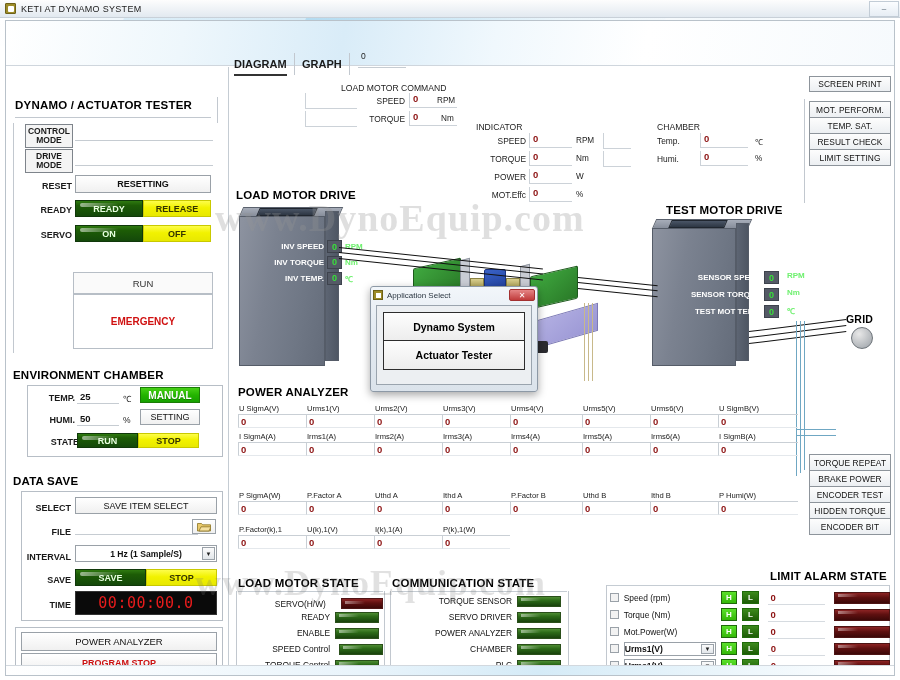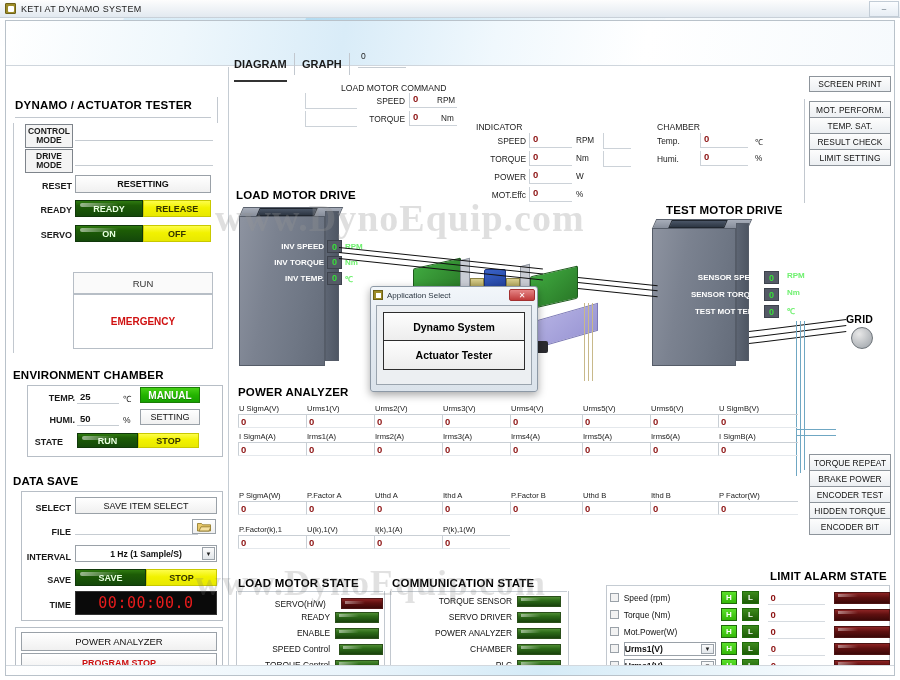--- a/index.html
+++ b/index.html
@@ -308,21 +308,21 @@
     <div class="rowLbl" style="position:absolute;left:24px;top:326px;width:44px;">TEMP.</div>
     <div class="inp" style="position:absolute;left:70px;top:322px;width:42px;height:15px;border-top:none;border-left:none;border-right:none;">25</div>
     <div class="unit" style="position:absolute;left:116px;top:326px;">℃</div>
     <div class="btnGreenBright" style="position:absolute;left:133px;top:320px;width:60px;height:16px;">MANUAL</div>
 
     <div class="rowLbl" style="position:absolute;left:24px;top:348px;width:44px;">HUMI.</div>
     <div class="inp" style="position:absolute;left:70px;top:344px;width:42px;height:15px;border-top:none;border-left:none;border-right:none;">50</div>
     <div class="unit" style="position:absolute;left:116px;top:348px;">%</div>
     <div class="btn3d" style="position:absolute;left:133px;top:342px;width:60px;height:16px;">SETTING</div>
 
-    <div class="rowLbl" style="position:absolute;left:8px;top:370px;width:48px;">STATE</div>
+    <div class="rowLbl" style="position:absolute;left:24px;top:370px;width:48px;">STATE</div>
     <div class="btnGreen" style="position:absolute;left:70px;top:366px;width:61px;height:15px;">RUN</div>
     <div class="btnYellow" style="position:absolute;left:131px;top:366px;width:61px;height:15px;">STOP</div>
 
     <div class="secTitle" style="position:absolute;left:6px;top:408px;">DATA SAVE</div>
     <div class="panel" style="position:absolute;left:14px;top:424px;width:202px;height:130px;"></div>
 
     <div class="rowLbl" style="position:absolute;left:18px;top:436px;width:46px;">SELECT</div>
     <div class="btn3d" style="position:absolute;left:68px;top:430px;width:142px;height:17px;">SAVE ITEM SELECT</div>
 
     <div class="rowLbl" style="position:absolute;left:18px;top:460px;width:46px;">FILE</div>
@@ -349,21 +349,21 @@
     <div class="rowLbl" style="position:absolute;left:18px;top:533px;width:46px;">TIME</div>
     <div class="lcd" style="position:absolute;left:68px;top:524px;width:142px;height:24px;">00:00:00.0</div>
 
     <div class="panel" style="position:absolute;left:8px;top:560px;width:208px;height:48px;"></div>
     <div class="btn3d" style="position:absolute;left:14px;top:565px;width:196px;height:19px;font-size:9.5px;">POWER ANALYZER</div>
     <div class="btn3d" style="position:absolute;left:14px;top:586px;width:196px;height:19px;font-size:9px;color:#cc1111;font-weight:bold;">PROGRAM STOP</div>
   </div>
 
   <div style="position:absolute;left:222px;top:46px;width:1px;height:608px;background:#c5ccd3;"></div>
 
-  <div class="tab" style="position:absolute;left:228px;top:37px;border-bottom:2px solid #333;padding-bottom:10px;">DIAGRAM</div>
+  <div class="tab" style="position:absolute;left:228px;top:37px;border-bottom:2px solid #333;padding-bottom:4px;">DIAGRAM</div>
   <div class="vdiv" style="left:288px;top:32px;height:22px;"></div>
   <div class="tab" style="position:absolute;left:296px;top:37px;">GRAPH</div>
   <div class="vdiv" style="left:343px;top:32px;height:22px;"></div>
   <div style="position:absolute;left:352px;top:30px;width:48px;height:17px;border-bottom:1px solid #c6ccd2;font-size:8.5px;color:#222;padding-left:3px;">0</div>
 
   <div class="grpTitle" style="position:absolute;left:335px;top:62px;font-size:8.6px;">LOAD MOTOR COMMAND</div>
   <div style="position:absolute;left:299px;top:72px;width:166px;height:36px;">
     <div style="position:absolute;left:0;top:0;width:52px;height:16px;border-bottom:1px solid #ccd2d8;border-left:1px solid #ccd2d8;"></div>
     <div style="position:absolute;left:0;top:18px;width:52px;height:16px;border-bottom:1px solid #ccd2d8;border-left:1px solid #ccd2d8;"></div>
 
@@ -585,21 +585,21 @@
       </div>
       <div style="width: 68px;">
         <div class="paLbl">Uthd B</div>
         <div class="paVal">0</div>
       </div>
       <div style="width: 68px;">
         <div class="paLbl">Ithd B</div>
         <div class="paVal">0</div>
       </div>
       <div style="width: 80px;">
-        <div class="paLbl">P Factor(W)</div>
+        <div class="paLbl">P Humi(W)</div>
         <div class="paVal">0</div>
       </div>
     </div>
   <div id="pa-block4" style="position:absolute;left:232px;top:504px;width:280px;display:flex;">
       <div style="width: 68px;">
         <div class="paLbl">P.Factor(k),1</div>
         <div class="paVal">0</div>
       </div>
       <div style="width: 68px;">
         <div class="paLbl">U(k),1(V)</div>

